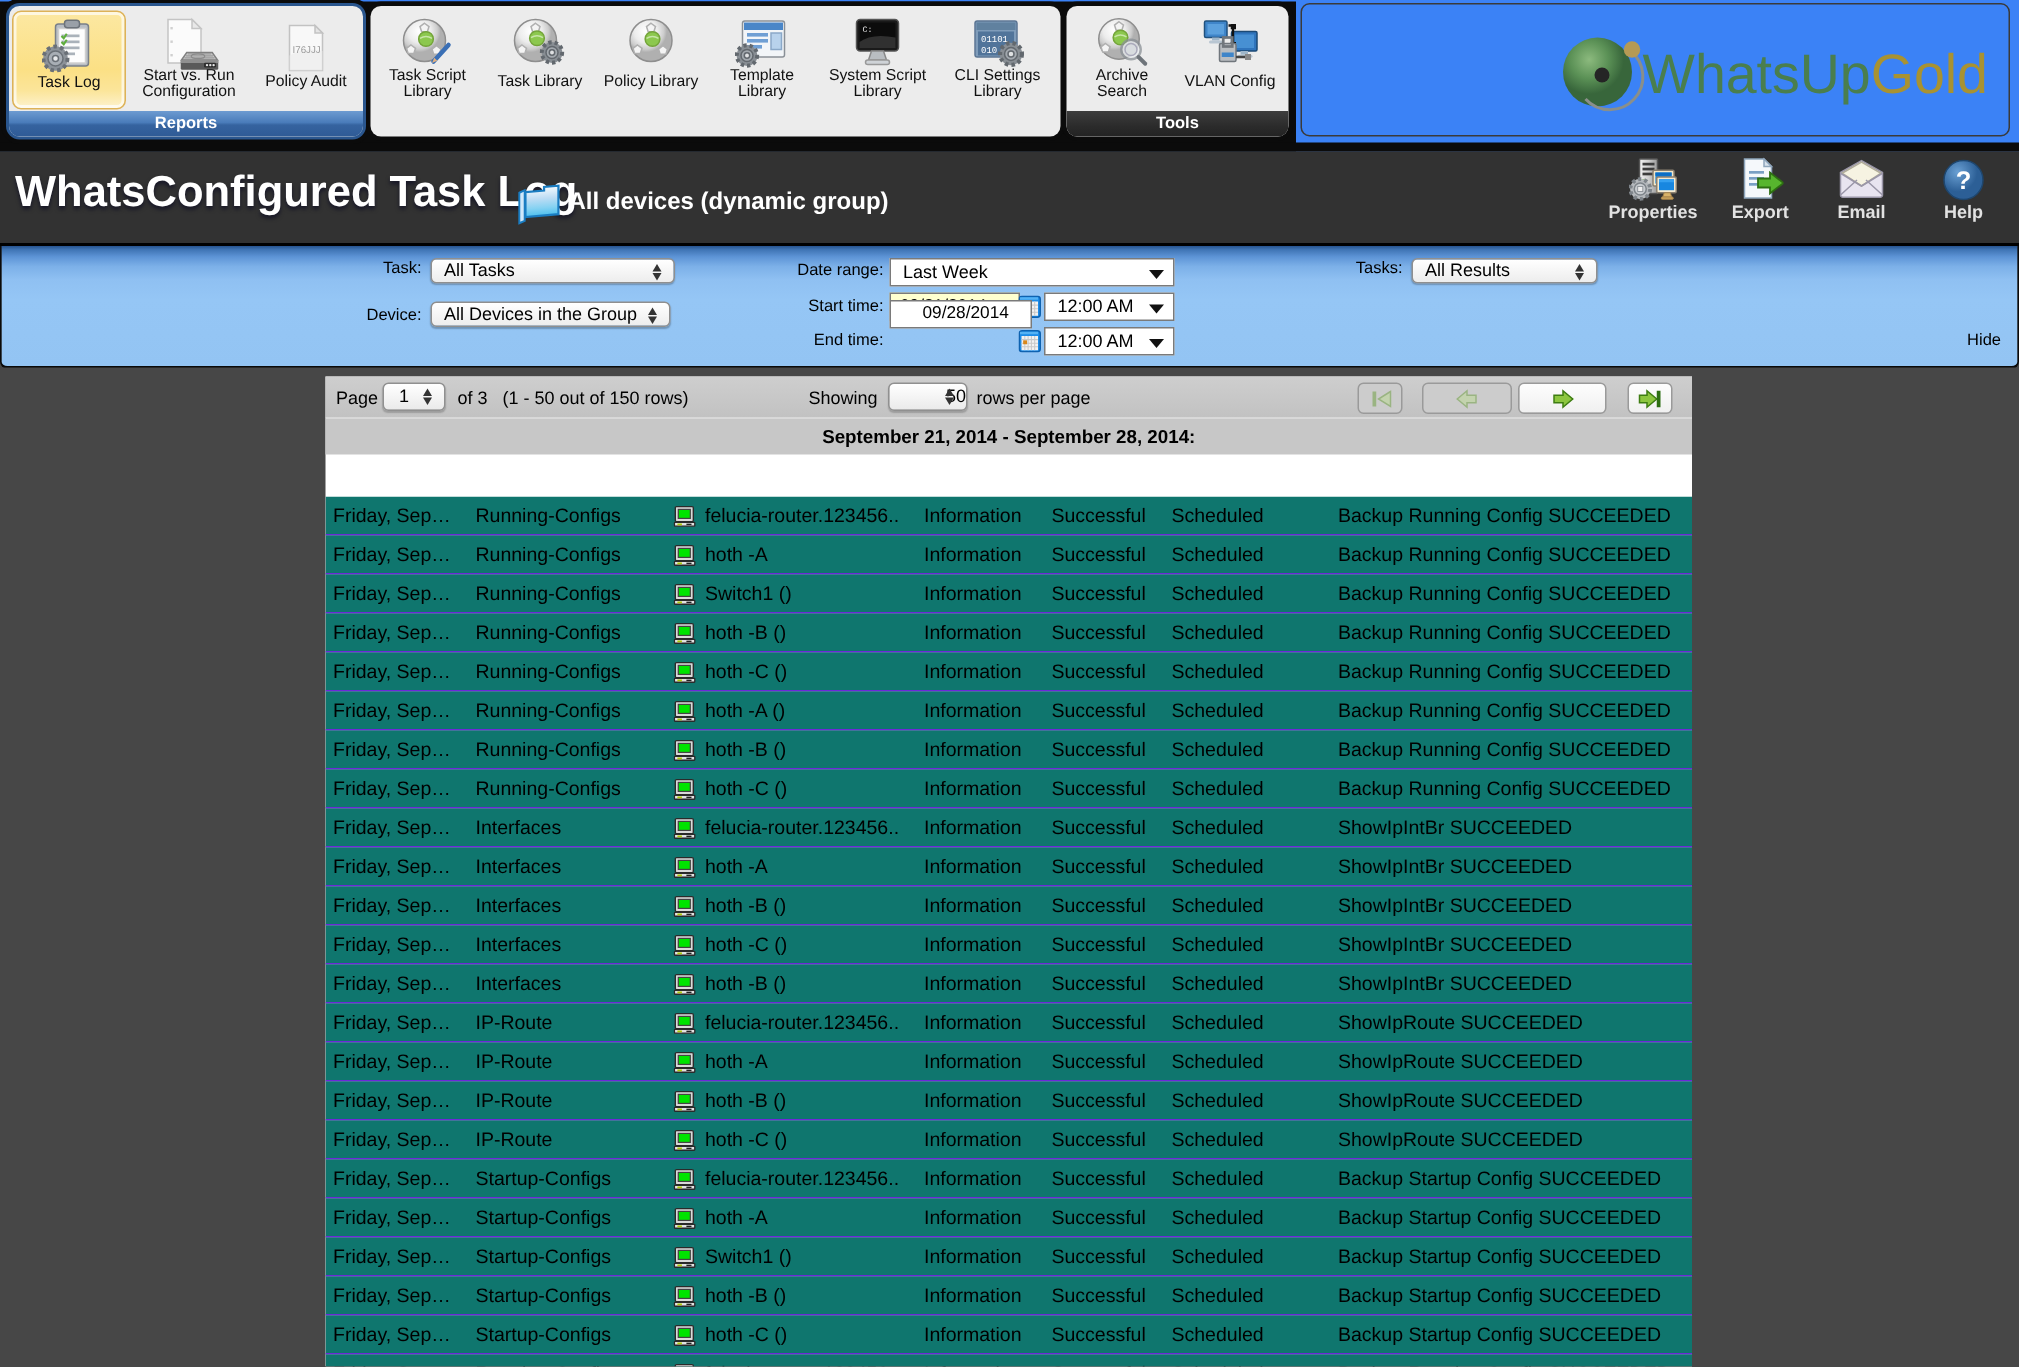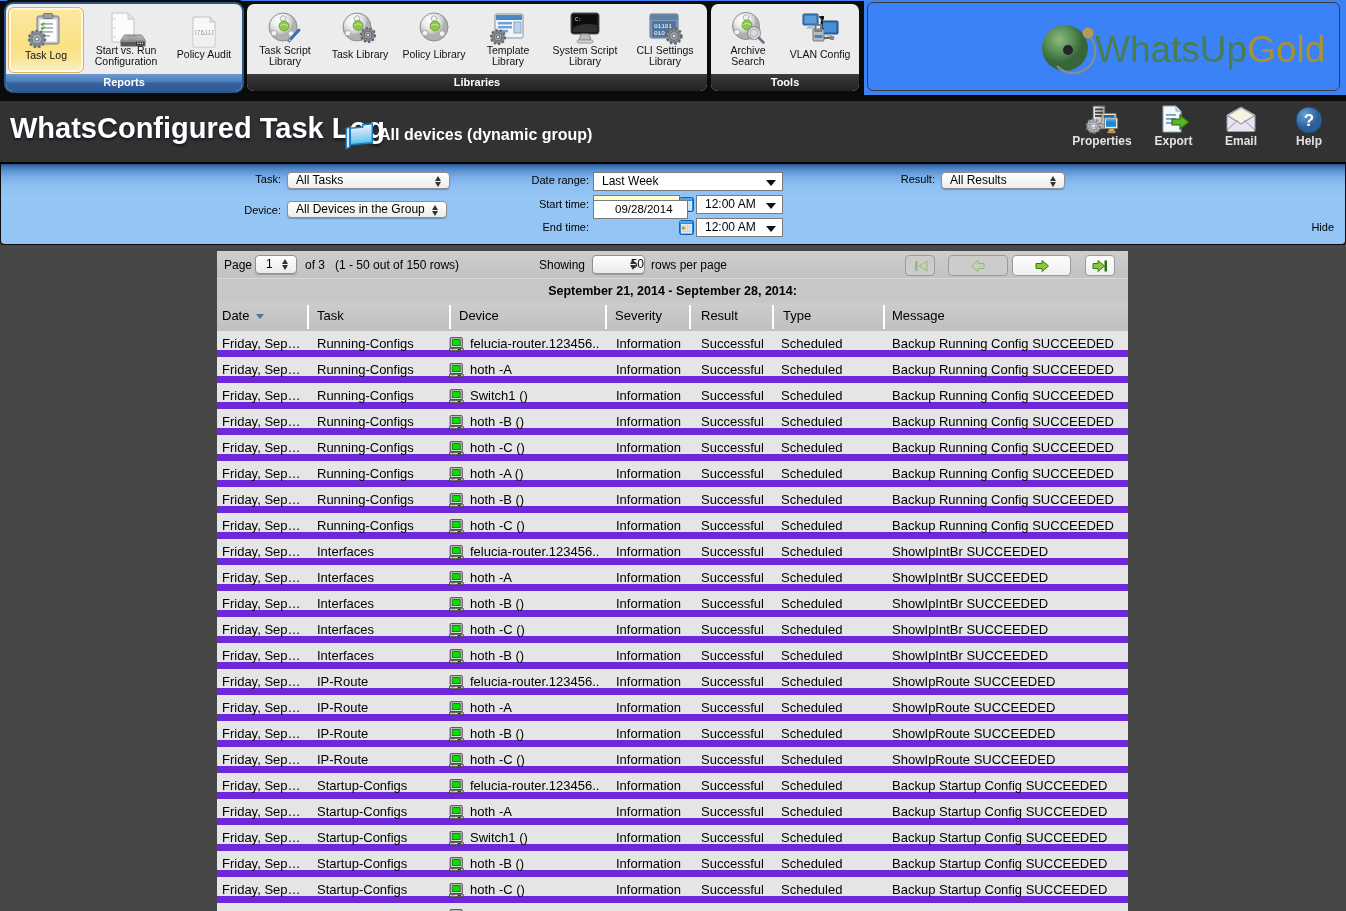--- a/index.html
+++ b/index.html
@@ -49,21 +49,21 @@
 .pagebar .t { position:absolute; top:7px; }
 .pgsel { position:absolute; top:4px; height:19px; background:linear-gradient(180deg,#ffffff,#eaeaea); border:1px solid #909090; border-radius:4px; font-size:12px; line-height:17px; text-align:left; padding-left:10px; box-shadow:0 1px 1px rgba(0,0,0,0.2); }
 .navbtn { position:absolute; top:4px; height:21px; border:1px solid #9a9a9a; border-radius:4px; display:flex; align-items:center; justify-content:center; }
 .nb-on { background:linear-gradient(180deg,#fdfdfd,#f0f0f0); }
 .nb-off { background:#cccccc; }
 .titlerow { position:absolute; top:28px; left:0; width:911px; height:24px; background:#c7c7c7; text-align:center; font-size:12.5px; font-weight:bold; line-height:24px; color:#000; }
 .headrow { position:absolute; top:52px; left:0; width:911px; height:28px; background:linear-gradient(180deg,#cccccc,#c0c0c0); font-size:13px; color:#000; }
 .headrow .h { position:absolute; top:5px; }
 .hsep { position:absolute; top:2px; width:2px; height:24px; background:#fff; }
 .rows { position:absolute; top:80px; left:0; width:911px; height:580px; overflow:hidden; }
-.row { position:relative; width:911px; height:26px; background:#e5e5e5; border-bottom:7px solid #6d28d9; font-size:13px; color:#000; }
+.row { position:relative; width:911px; height:26px; background:#0f766e; border-bottom:1px solid #6d28d9; font-size:13px; color:#000; }
 .row span { position:absolute; top:5px; white-space:nowrap; }
 .c-date { left:5px; }
 .c-task { left:100px; }
 .c-dev  { left:253px; }
 .c-sev  { left:399px; }
 .c-res  { left:484px; }
 .c-type { left:564px; }
 .c-msg  { left:675px; }
 .devic { position:absolute; left:232px; top:6px; }
 .sort-ar { display:inline-block; margin-left:7px; margin-bottom:1px; border-left:4.5px solid transparent; border-right:4.5px solid transparent; border-top:5.5px solid #53759b; vertical-align:middle; }
@@ -236,21 +236,20 @@
                 <circle r="7.5" fill="#888e94"></circle>
                 <circle r="7.3" fill="none" stroke="#62686e" stroke-width="2.8" stroke-dasharray="2.3 2.1"></circle>
                 <circle r="4.3" fill="#a2a8ae" stroke="#62686e"></circle>
                 <circle r="2" fill="#dfe1e3" stroke="#62686e"></circle>
               </g>
             </svg>
           </div>
         <div class="tx">CLI Settings<br>Library</div>
       </div>
     </div>
-    <div class="grouplabel lbl-dark">Libraries</div>
   </div>
 
   <div class="tb-panel" style="left:711px; width:148px;">
     <div class="btnrow">
       <div class="tbtn" style="left:2px; width:70px;">
         <div class="ic">
             <svg width="36" height="36" viewBox="0 0 36 36">
               <circle cx="16" cy="15" r="13.5" fill="url(#chipg1)" stroke="#8e8e8e"></circle>
               <path d="M16 3.5 l3 2.2 -1.1 3.4 h-3.8 L13 5.7 z" fill="#f4f4f4" stroke="#b0b0b0"></path>
               <path d="M7 18 l3 2.2 -1.1 3.4 H5.1 L4 20.2 z" fill="#f4f4f4" stroke="#b0b0b0"></path>
@@ -436,21 +435,21 @@
       <rect x="1" y="1.2" width="12" height="1.6" fill="#55b2f4"></rect>
       <rect x="2" y="4" width="11" height="9.5" fill="#f2f2f2"></rect>
       <g stroke="#c9c9c9" stroke-width="0.7">
         <path d="M2 6.4 h11 M2 8.8 h11 M2 11.2 h11"></path>
         <path d="M4.2 4 v9.5 M6.4 4 v9.5 M8.6 4 v9.5 M10.8 4 v9.5"></path>
       </g>
       <rect x="3.1" y="6.9" width="2.6" height="2.6" fill="#d8881c"></rect>
     </svg>
   <div class="ddown" style="left:695px; top:54px; width:87px;">12:00 AM<span class="dar"></span></div>
 
-  <div class="flabel" style="left:834px; top:9px; width:100px;">Result:</div>
+  <div class="flabel" style="left:834px; top:9px; width:100px;">Tasks:</div>
   <div class="macsel" style="left:940px; top:8px; width:124px;">All Results<span class="ud"></span></div>
   <div class="hide-link">Hide</div>
 </div>
 
 <div class="content">
   <div class="tablepanel">
     <div class="pagebar">
       <span class="t" style="left:7px;">Page</span>
       <div class="pgsel" style="left:38px; width:42px;">1<span class="ud"></span></div>
       <span class="t" style="left:88px;">of 3&nbsp;&nbsp;&nbsp;(1 - 50 out of 150 rows)</span>
@@ -474,35 +473,20 @@
           </svg>
         </div>
       <div class="navbtn nb-on" style="left:868px; width:30px;">
           <svg width="16" height="14" viewBox="0 0 16 14">
             <path d="M1 4.5 H6 V1.5 L12.5 7 6 12.5 V9.5 H1 z" fill="#8cc63f" stroke="#3e7d12"></path>
             <rect x="12.5" y="1.5" width="2.5" height="11" fill="#2d6e12"></rect>
           </svg>
         </div>
     </div>
     <div class="titlerow">September 21, 2014 - September 28, 2014:</div>
-    <div class="headrow">
-      <span class="h" style="left:5px;">Date<span class="sort-ar"></span></span>
-      <div class="hsep" style="left:90px;"></div>
-      <span class="h" style="left:100px;">Task</span>
-      <div class="hsep" style="left:232px;"></div>
-      <span class="h" style="left:242px;">Device</span>
-      <div class="hsep" style="left:388px;"></div>
-      <span class="h" style="left:398px;">Severity</span>
-      <div class="hsep" style="left:472px;"></div>
-      <span class="h" style="left:484px;">Result</span>
-      <div class="hsep" style="left:555px;"></div>
-      <span class="h" style="left:566px;">Type</span>
-      <div class="hsep" style="left:666px;"></div>
-      <span class="h" style="left:675px;">Message</span>
-    </div>
     <div class="rows">
       <div class="row">
           <span class="c-date">Friday, Sep…</span>
           <span class="c-task">Running-Configs</span>
           <svg class="devic" width="15" height="15" viewBox="0 0 15 15">
             <rect x="1.2" y="0.7" width="12" height="10" rx="0.8" fill="#d9d9d9" stroke="#2a2a2a" stroke-width="0.9"></rect>
             <rect x="3.2" y="2.6" width="8" height="6" fill="#00e400" stroke="#444" stroke-width="0.8"></rect>
             <rect x="0.6" y="11.2" width="13.6" height="2.6" rx="0.4" fill="#e2e2e2" stroke="#2a2a2a" stroke-width="0.9"></rect>
             <rect x="2.6" y="12" width="3" height="1.2" fill="#abc804"></rect>
             <rect x="8.6" y="12.1" width="3.4" height="1" fill="#222"></rect>

